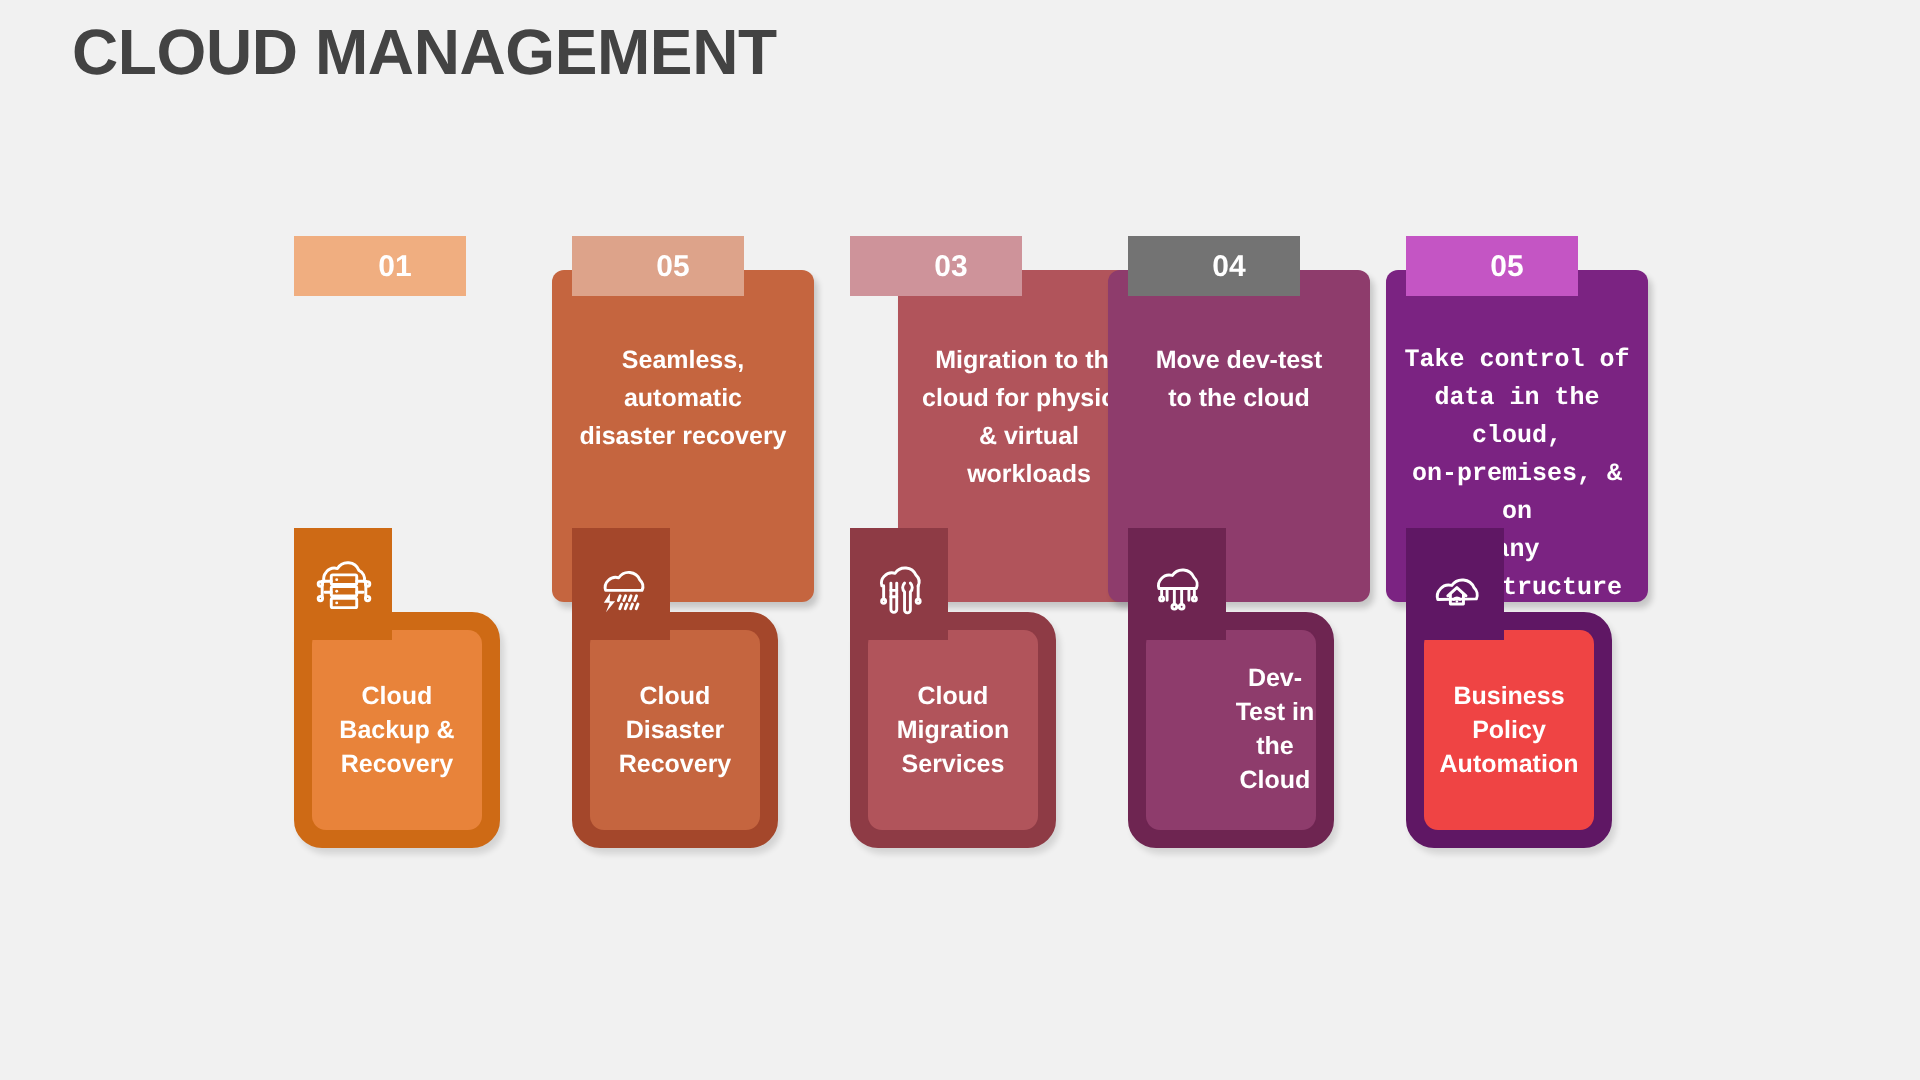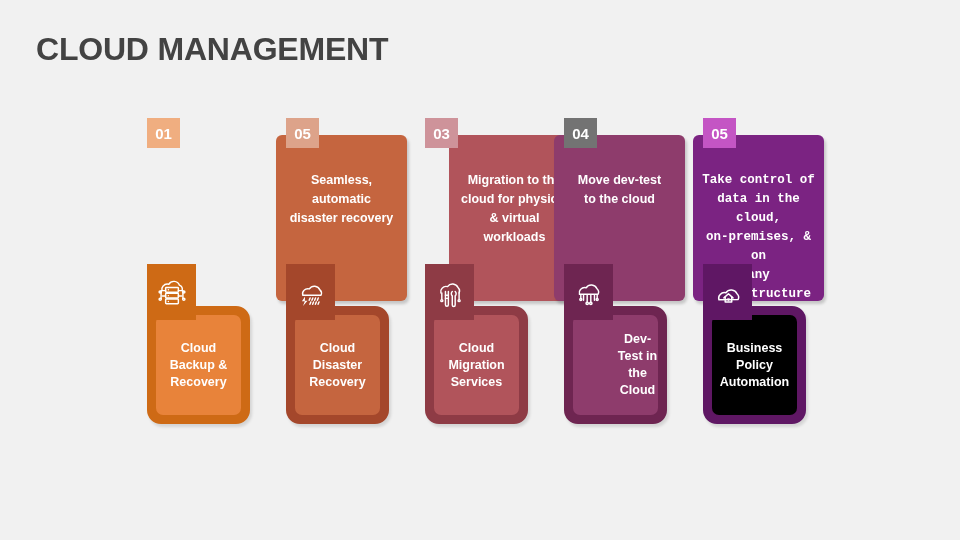--- a/index.html
+++ b/index.html
@@ -7,21 +7,21 @@
     width:960px;height:540px;
     background:#f1f1f1;
     font-family:"Liberation Sans", sans-serif;
     overflow:hidden;
     position:relative;
   }
   #slide{position:absolute;inset:0;background:#f1f1f1;}
 
   #title{
     position:absolute;
-    left:36px; top:31px;
+    left:36px; top:8px;
     font-size:32px;
     font-weight:bold;
     letter-spacing:-0.2px;
     color:#434343;
     white-space:nowrap;
   }
 
   #cards{
     position:absolute;
     left:137px; top:118px;
@@ -54,28 +54,29 @@
     font-size:12.5px;
     font-weight:bold;
     line-height:19px;
     white-space:pre-line;
   }
 
   
   .badge{
     position:absolute;
     left:10px; top:0;
-    width:33px; height:30px;
+    width:71px; height:30px;
     display:flex;
     align-items:center;
     justify-content:center;
     color:#ffffff;
     font-size:15px;
     font-weight:bold;
     z-index:5;
+    padding-left:15px;
   }
 
   
   .icon-box{
     position:absolute;
     left:10px;
     top:146px;
     width:49px;
     height:56px;
     z-index:4;
@@ -228,20 +229,20 @@
         <div class="icon-box" style="background: rgb(95, 23, 100);">
           <svg width="40" height="40" viewBox="0 0 44 44">
             <path d="M12 30.5a5.8 5.8 0 0 1 1.4-5.8 6.2 6.2 0 0 1 6.3-1.9 7 7 0 0 1 12.2 1.2 5.4 5.4 0 0 1 1.3 6.2z" fill="none" stroke="#ffffff" stroke-width="1.6" stroke-linecap="round" stroke-linejoin="round"></path>
             <path d="M17.5 28.5L22.5 24l5 4.5" fill="none" stroke="#ffffff" stroke-width="1.6" stroke-linecap="round" stroke-linejoin="round"></path>
             <path d="M18.9 27.6v5.4h7.2v-5.4" fill="none" stroke="#ffffff" stroke-width="1.6" stroke-linecap="round" stroke-linejoin="round"></path>
             <path d="M20.8 30.4a2.4 2.4 0 0 1 3.4 0" fill="none" stroke="#ffffff" stroke-width="1.6" stroke-linecap="round" stroke-linejoin="round"></path>
             <circle cx="22.5" cy="31.6" r="0.7" fill="#fff" stroke="none"></circle>
           </svg>
         </div>
         <div class="label-card" style="border-color: rgb(95, 23, 100); background: rgb(95, 23, 100);">
-          <div class="label-inner" style="background: #000000;">Business
+          <div class="label-inner" style="background: #ef4444;">Business
 Policy
 Automation</div>
         </div>
       </div>
     </div>
 
 </div>
 
 </body></html>

